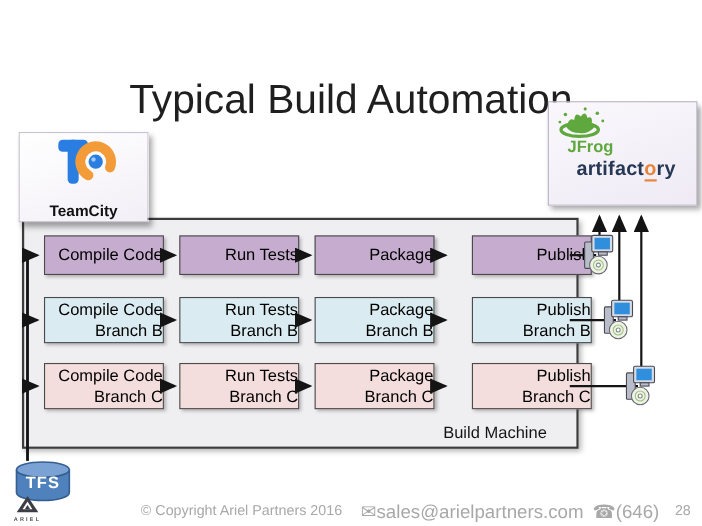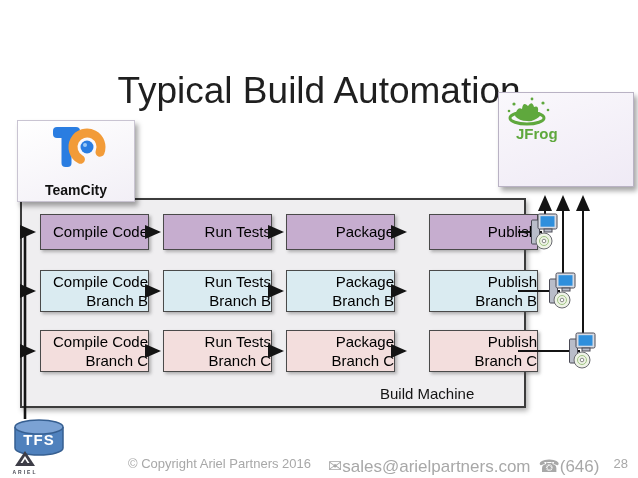--- a/index.html
+++ b/index.html
@@ -31,21 +31,21 @@
   .repo-artifactory{position:absolute;left:25px;top:50px;font-size:18px;font-weight:600;color:#263854;letter-spacing:.2px;}
   .repo-artifactory .o{color:#e8833a;border-bottom:2px solid #e8833a;}
   .repo-label{position:absolute;left:0;bottom:3px;width:134px;text-align:center;font-size:14px;font-weight:bold;color:#0d0d0d;}
   
   .machine{
     position:absolute;left:20px;top:198px;width:506px;height:210px;
     background:#efeef0;border:2px solid #3c3c3c;box-shadow:2px 3px 5px rgba(0,0,0,.3);
     box-sizing:border-box;
   }
   .machine-label{
-    position:absolute;left:380px;top:385px;width:140px;text-align:left;
+    position:absolute;left:380px;top:385px;width:140px;text-align:center;
     font-size:15px;color:#141414;
   }
   
   .step{
     position:absolute;width:109px;box-sizing:border-box;
     border:1.5px solid #4a4a4a;box-shadow:2px 2px 3px rgba(80,80,80,.4);
     display:flex;flex-direction:column;align-items:flex-end;justify-content:center;
     font-size:15px;color:#000000;line-height:1.3;text-align:center;
   }
   .c0{left:40px}.c1{left:163px}.c2{left:286px}.c3{left:429px}
@@ -95,20 +95,21 @@
       <ellipse cx="22" cy="22" rx="17" ry="6" fill="none" stroke="#5fa83d" stroke-width="3"></ellipse>
       <path d="M10,20 Q12,10 17,13 Q18,5 23,10 Q27,4 29,11 Q34,9 33,16 Q38,17 34,21 Q28,26 22,25 Q14,25 10,20 Z" fill="#5fa83d"></path>
       <circle cx="9" cy="8" r="1.6" fill="#5fa83d"></circle>
       <circle cx="27" cy="3" r="1.4" fill="#5fa83d"></circle>
       <circle cx="38" cy="7" r="1.6" fill="#5fa83d"></circle>
       <circle cx="43" cy="14" r="1.3" fill="#5fa83d"></circle>
       <circle cx="4" cy="15" r="1.3" fill="#5fa83d"></circle>
     </svg>
   </span>
   <span class="repo-jfrog">JFrog</span>
+  <span class="repo-artifactory"><span>artifact</span><span class="o">o</span><span>ry</span></span>
 </div>
 
 <div class="step r0 c0">
   <span>Compile Code</span>
 </div>
 <div class="step r0 c1">
   <span>Run Tests</span>
 </div>
 <div class="step r0 c2">
   <span>Package</span>

